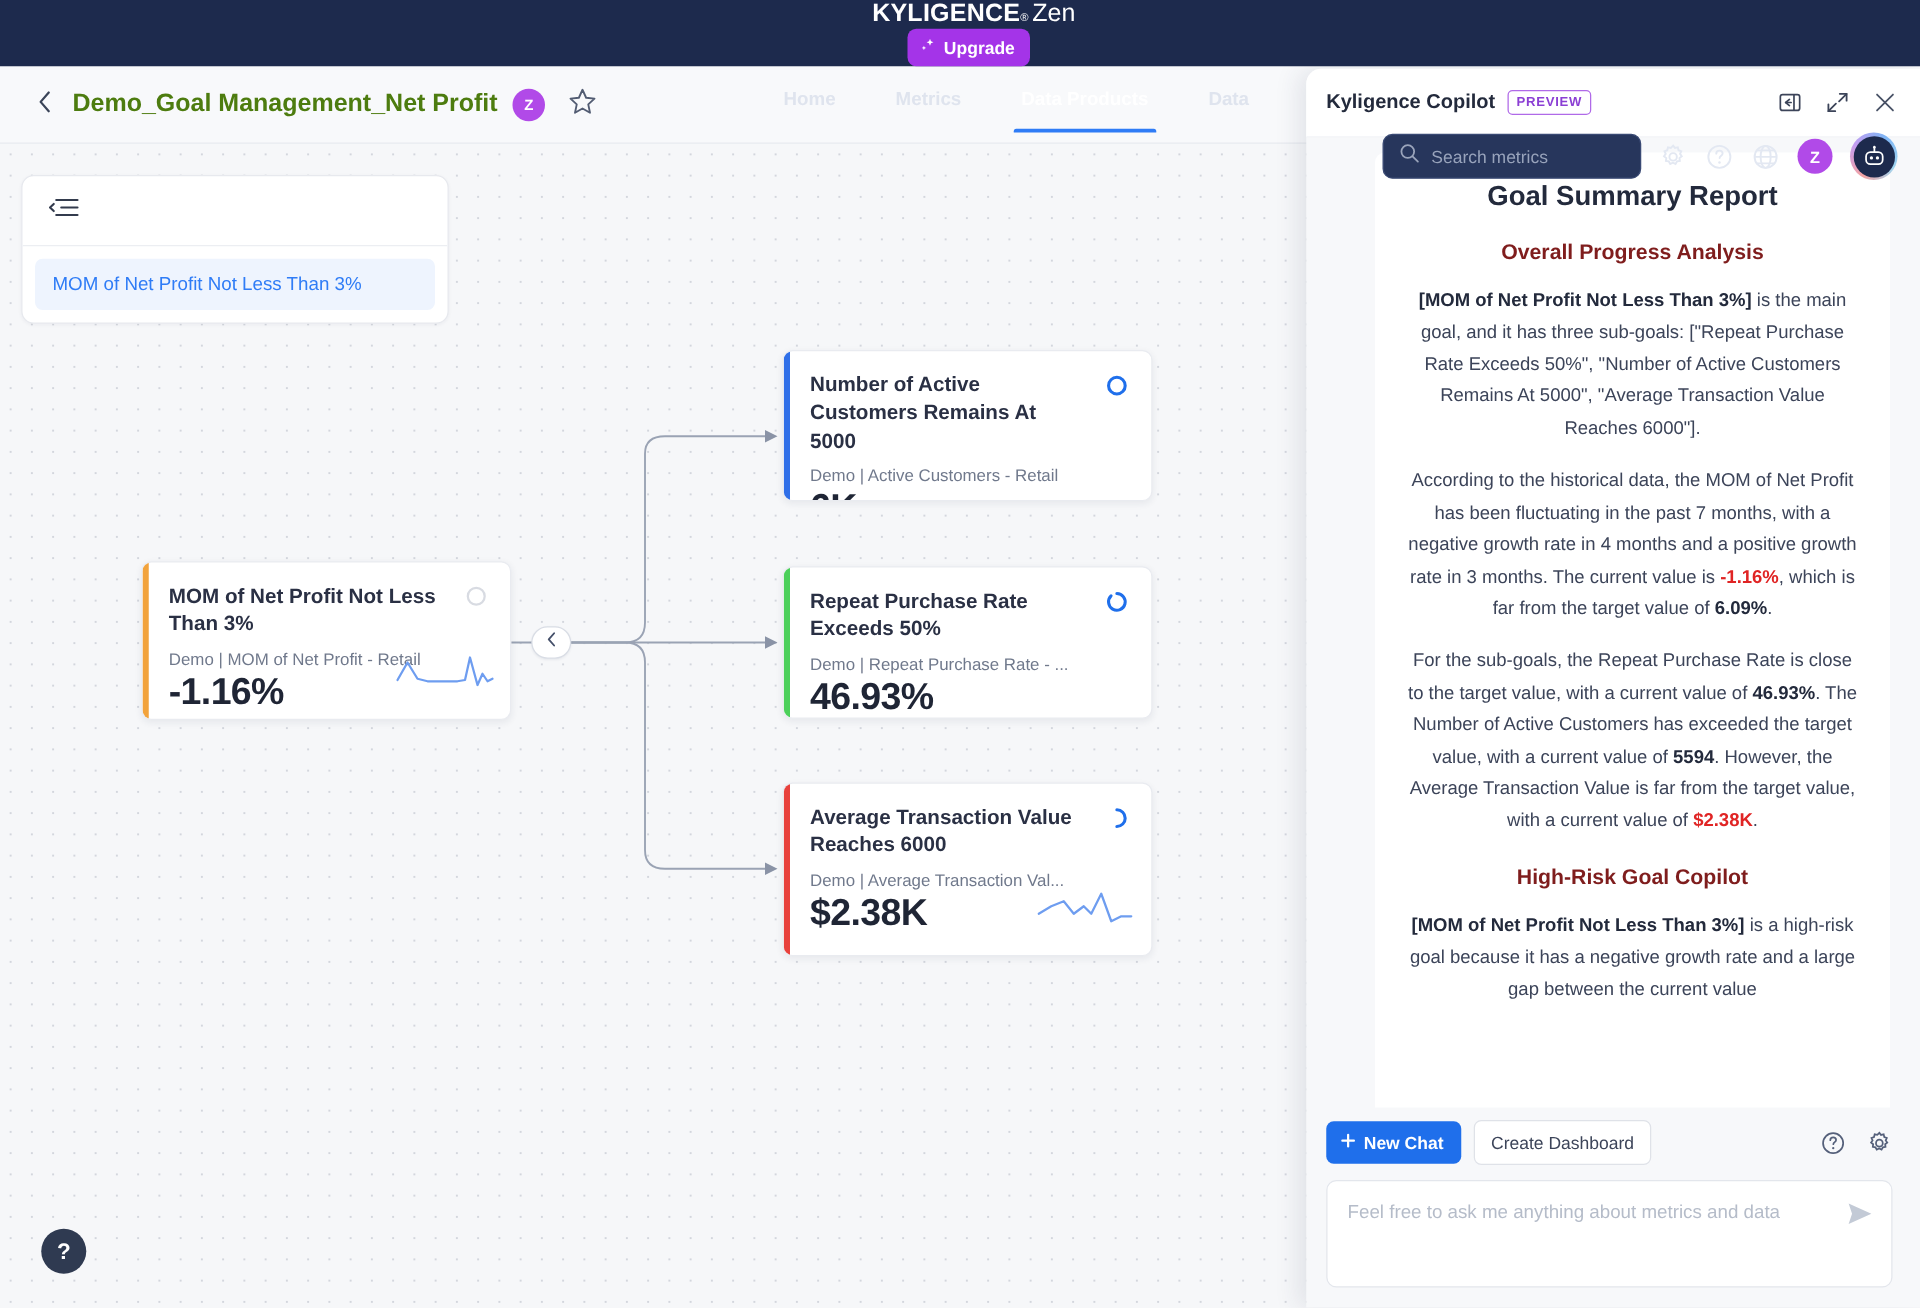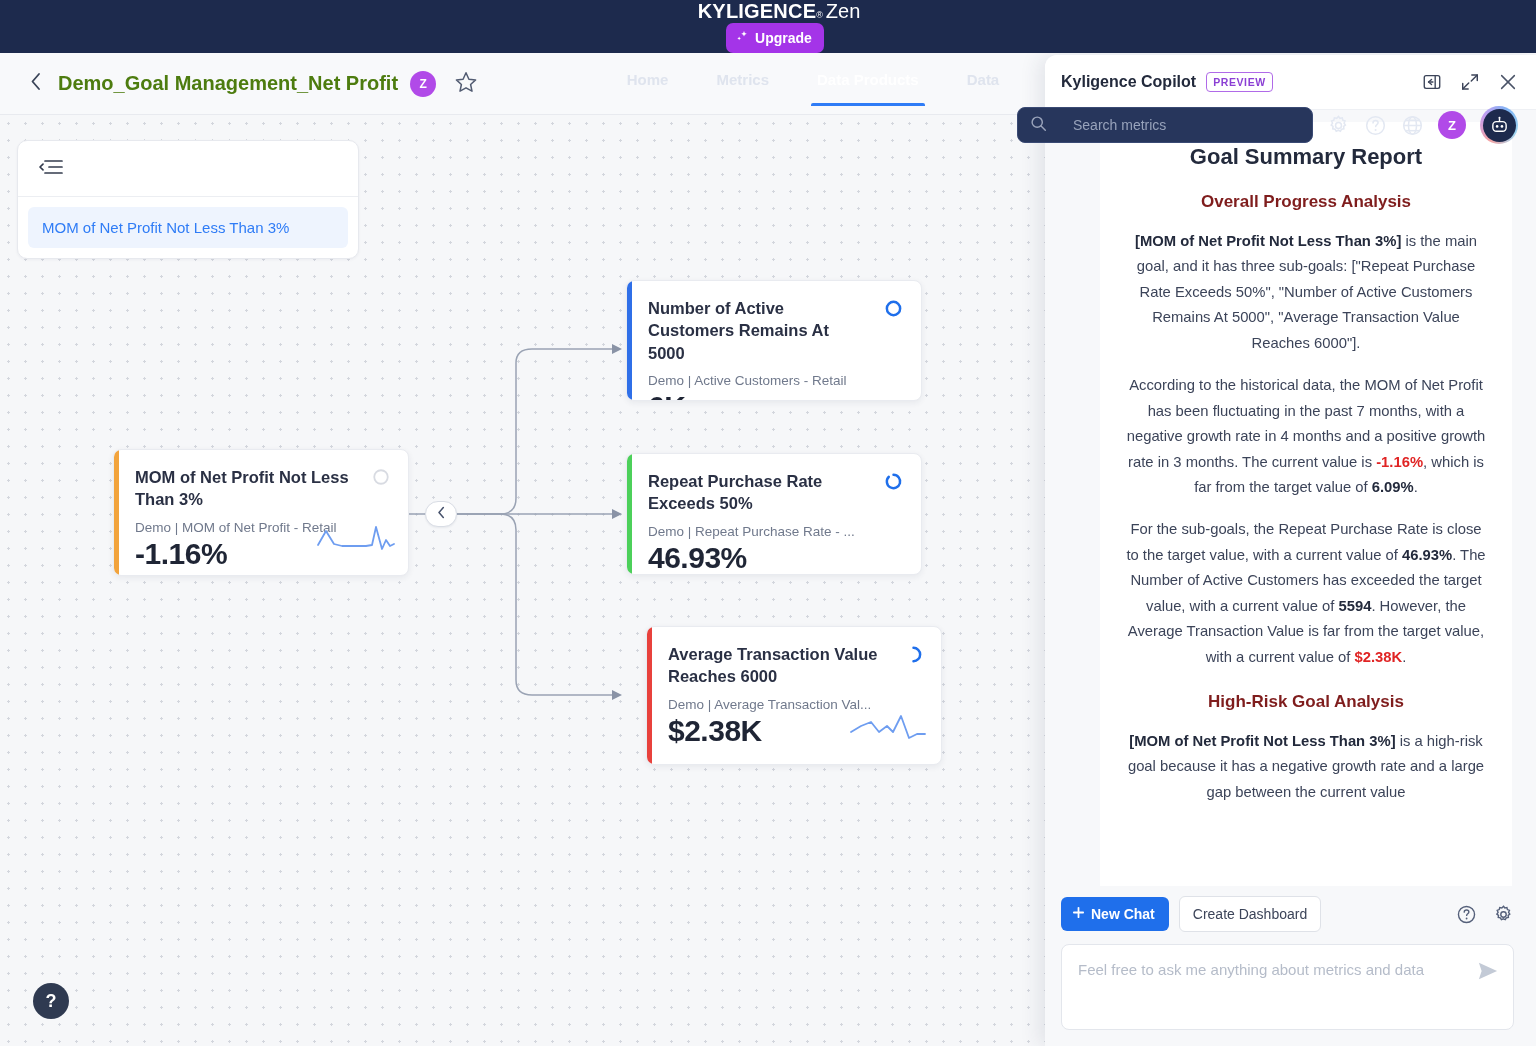--- a/index.html
+++ b/index.html
@@ -47,24 +47,24 @@
   .nav-link.active { color: #ffffff; }
   .nav-link.active::after {
     content: ""; position: absolute; bottom: 0; left: 18px; right: 18px;
     height: 3px; background: #2f7cf6; border-radius: 2px 2px 0 0;
   }
   .nav-right {
     margin-left: auto; display: flex; align-items: center; gap: 14px;
     margin-right: 18px;
   }
   .searchbox {
-    width: 296px; height: 36px;
+    width: 207px; height: 36px;
     background: #27365c; border: 1px solid #3a4a74;
     border-radius: 8px;
-    display: flex; align-items: center; gap: 26px;
+    display: flex; align-items: center; gap: 9px;
     padding: 0 12px;
     cursor: text;
   }
   .searchbox input {
     background: transparent; border: none; outline: none;
     color: #c6cede; font-size: 14px; width: 190px;
   }
   .searchbox input::placeholder { color: #98a3bb; }
   .ic { cursor: pointer; display: flex; align-items: center; justify-content: center; }
   .avatar-z {
@@ -168,21 +168,21 @@
   .card-val {
     font-size: 30px; font-weight: bold; color: #1f2535;
     margin-top: 2px; letter-spacing: -0.5px;
   }
   .status-ring { position: absolute; top: 18px; right: 18px; }
   .spark { position: absolute; right: 12px; bottom: 14px; }
 
   #card-main  { left: 113px; top: 334px;  width: 296px; height: 127px; }
   #card-ac    { left: 626px; top: 165px;  width: 296px; height: 121px; }
   #card-rpr   { left: 626px; top: 338px;  width: 296px; height: 122px; }
-  #card-atv   { left: 646px; top: 511px;  width: 296px; height: 139px; }
+  #card-atv   { left: 626px; top: 511px;  width: 296px; height: 139px; }
 
   .collapse-pill {
     position: absolute; left: 425px; top: 386px;
     width: 32px; height: 26px;
     background: #ffffff;
     border: 1px solid #d9dde5; border-radius: 14px;
     display: flex; align-items: center; justify-content: center;
     cursor: pointer; z-index: 6;
     box-shadow: 0 1px 2px rgba(30,40,70,.07);
   }
@@ -510,21 +510,21 @@
     <div class="cp-msg">
       <div class="cp-h1">Goal Summary Report</div>
       <div class="cp-h2">Overall Progress Analysis</div>
 
       <p class="cp-p"><b>[MOM of Net Profit Not Less Than 3%]</b><span> is the main goal, and it has three sub-goals: ["Repeat Purchase Rate Exceeds 50%", "Number of Active Customers Remains At 5000", "Average Transaction Value Reaches 6000"].</span></p>
 
       <p class="cp-p"><span>According to the historical data, the MOM of Net Profit has been fluctuating in the past 7 months, with a negative growth rate in 4 months and a positive growth rate in 3 months. The current value is </span><span class="red">-1.16%</span><span>, which is far from the target value of </span><b>6.09%</b><span>.</span></p>
 
       <p class="cp-p"><span>For the sub-goals, the Repeat Purchase Rate is close to the target value, with a current value of </span><b>46.93%</b><span>. The Number of Active Customers has exceeded the target value, with a current value of </span><b>5594</b><span>. However, the Average Transaction Value is far from the target value, with a current value of </span><span class="red">$2.38K</span><span>.</span></p>
 
-      <div class="cp-h2">High-Risk Goal Analysis</div>
+      <div class="cp-h2">High-Risk Goal Copilot</div>
 
       <p class="cp-p"><b>[MOM of Net Profit Not Less Than 3%]</b><span> is a high-risk goal because it has a negative growth rate and a large gap between the current value</span></p>
     </div>
   </div>
 
   <div class="cp-toolbar">
     <button class="btn-newchat">
       <span>
         <svg width="13" height="13" viewBox="0 0 14 14" stroke="#fff" stroke-width="1.9" stroke-linecap="round">
             <line x1="7" y1="2" x2="7" y2="12"></line>

